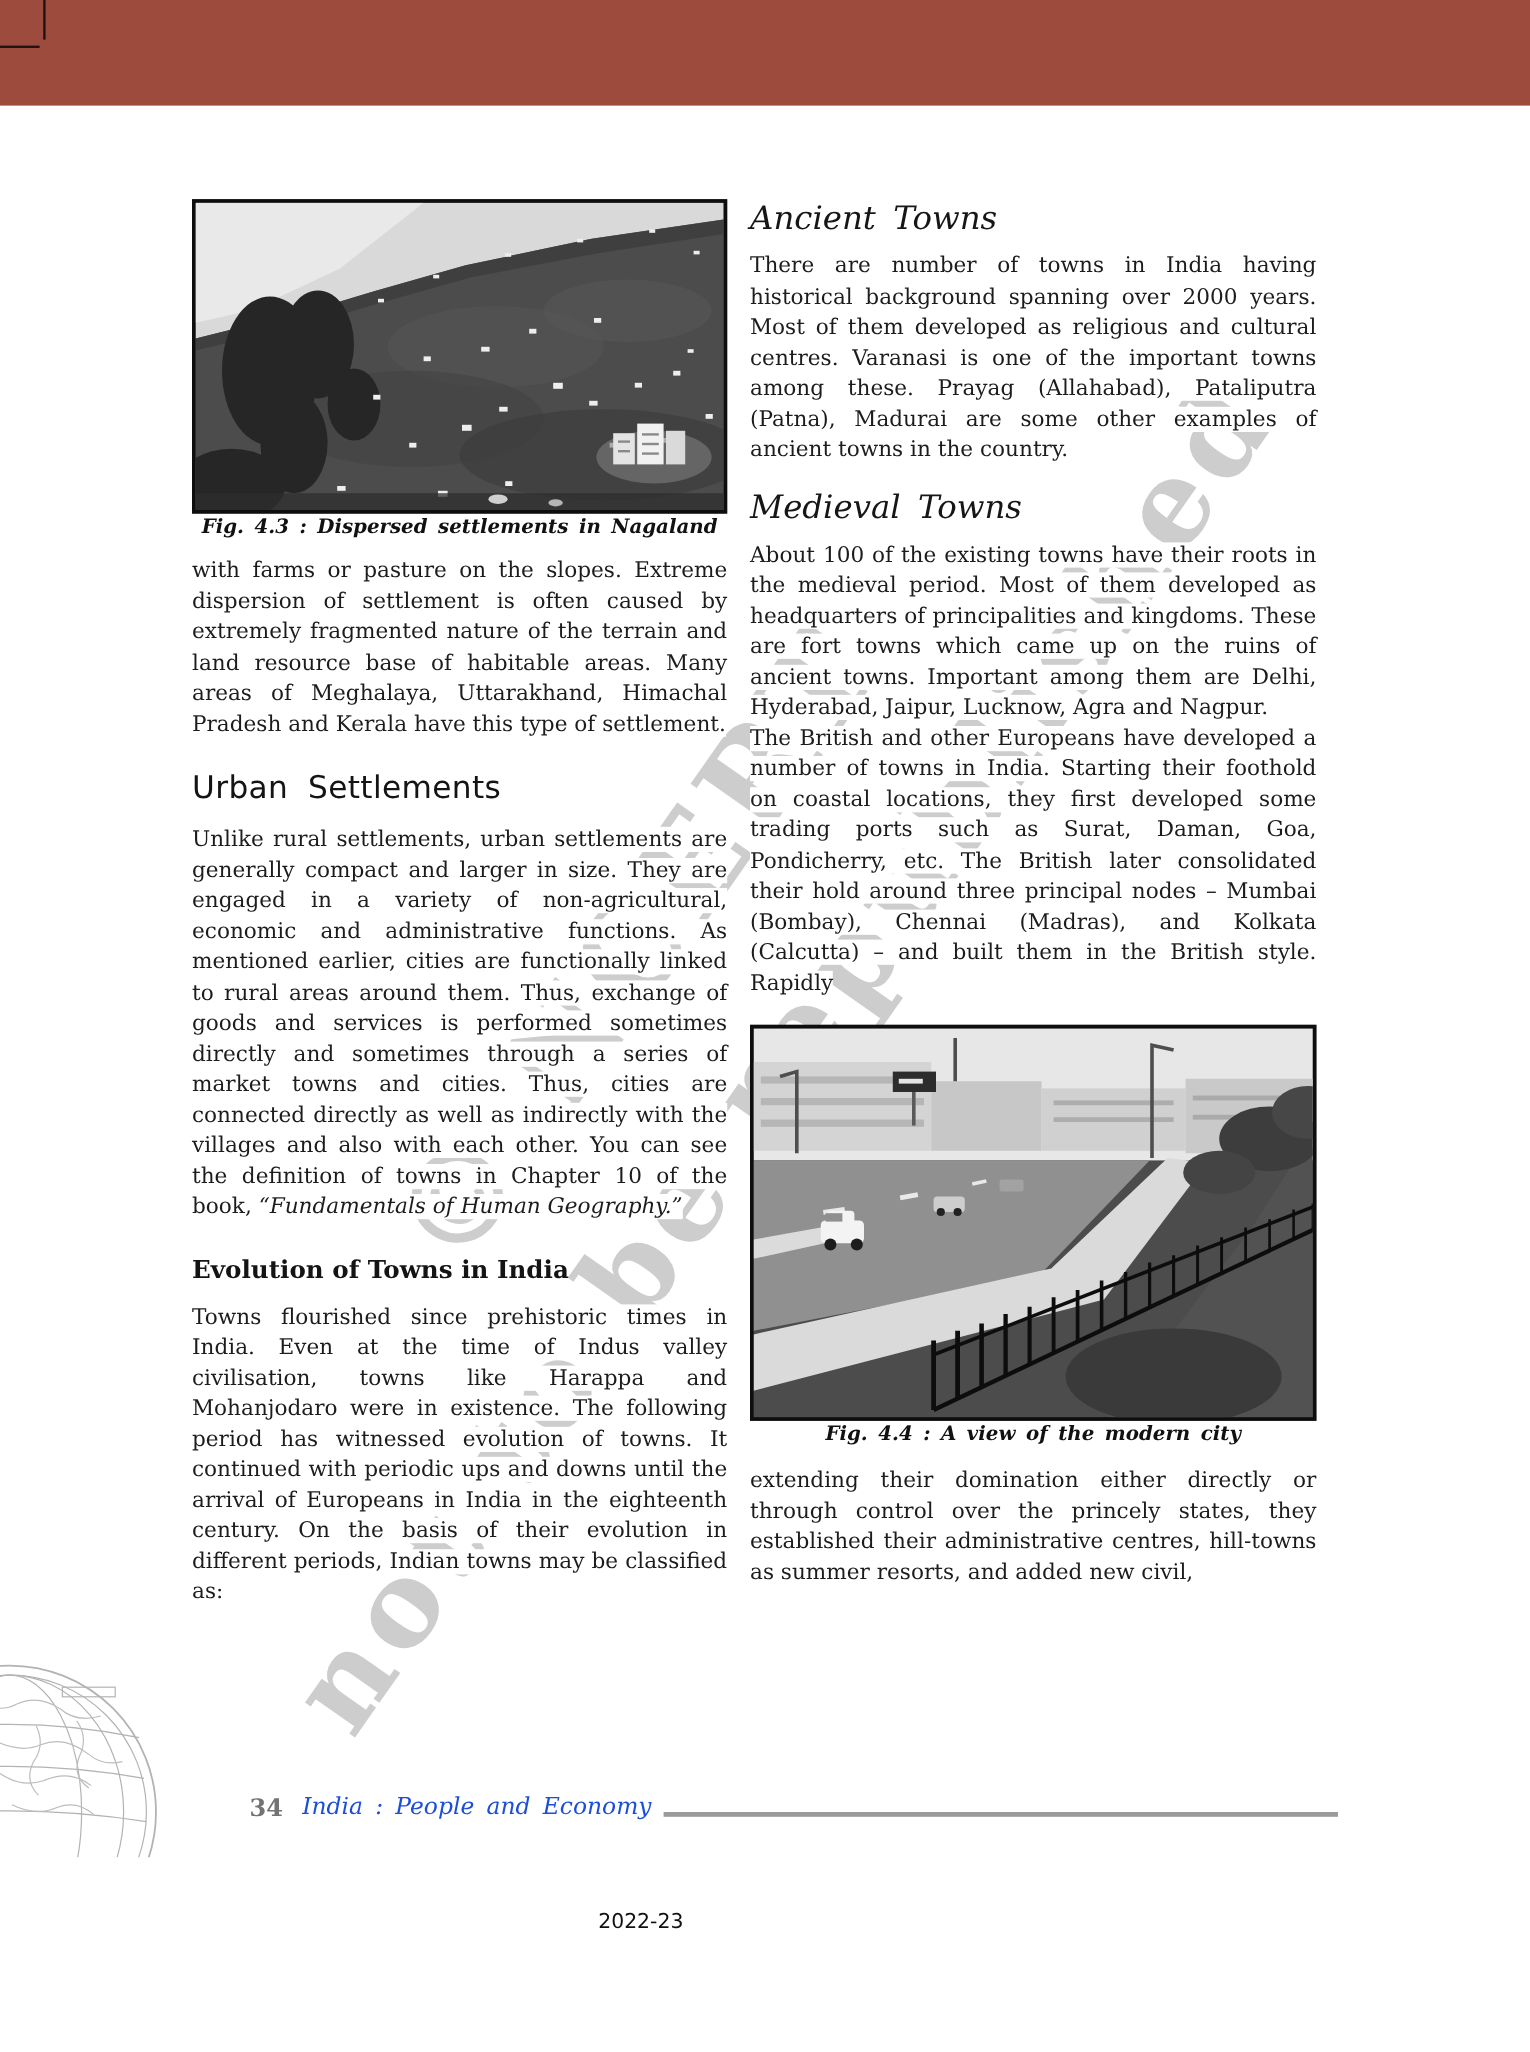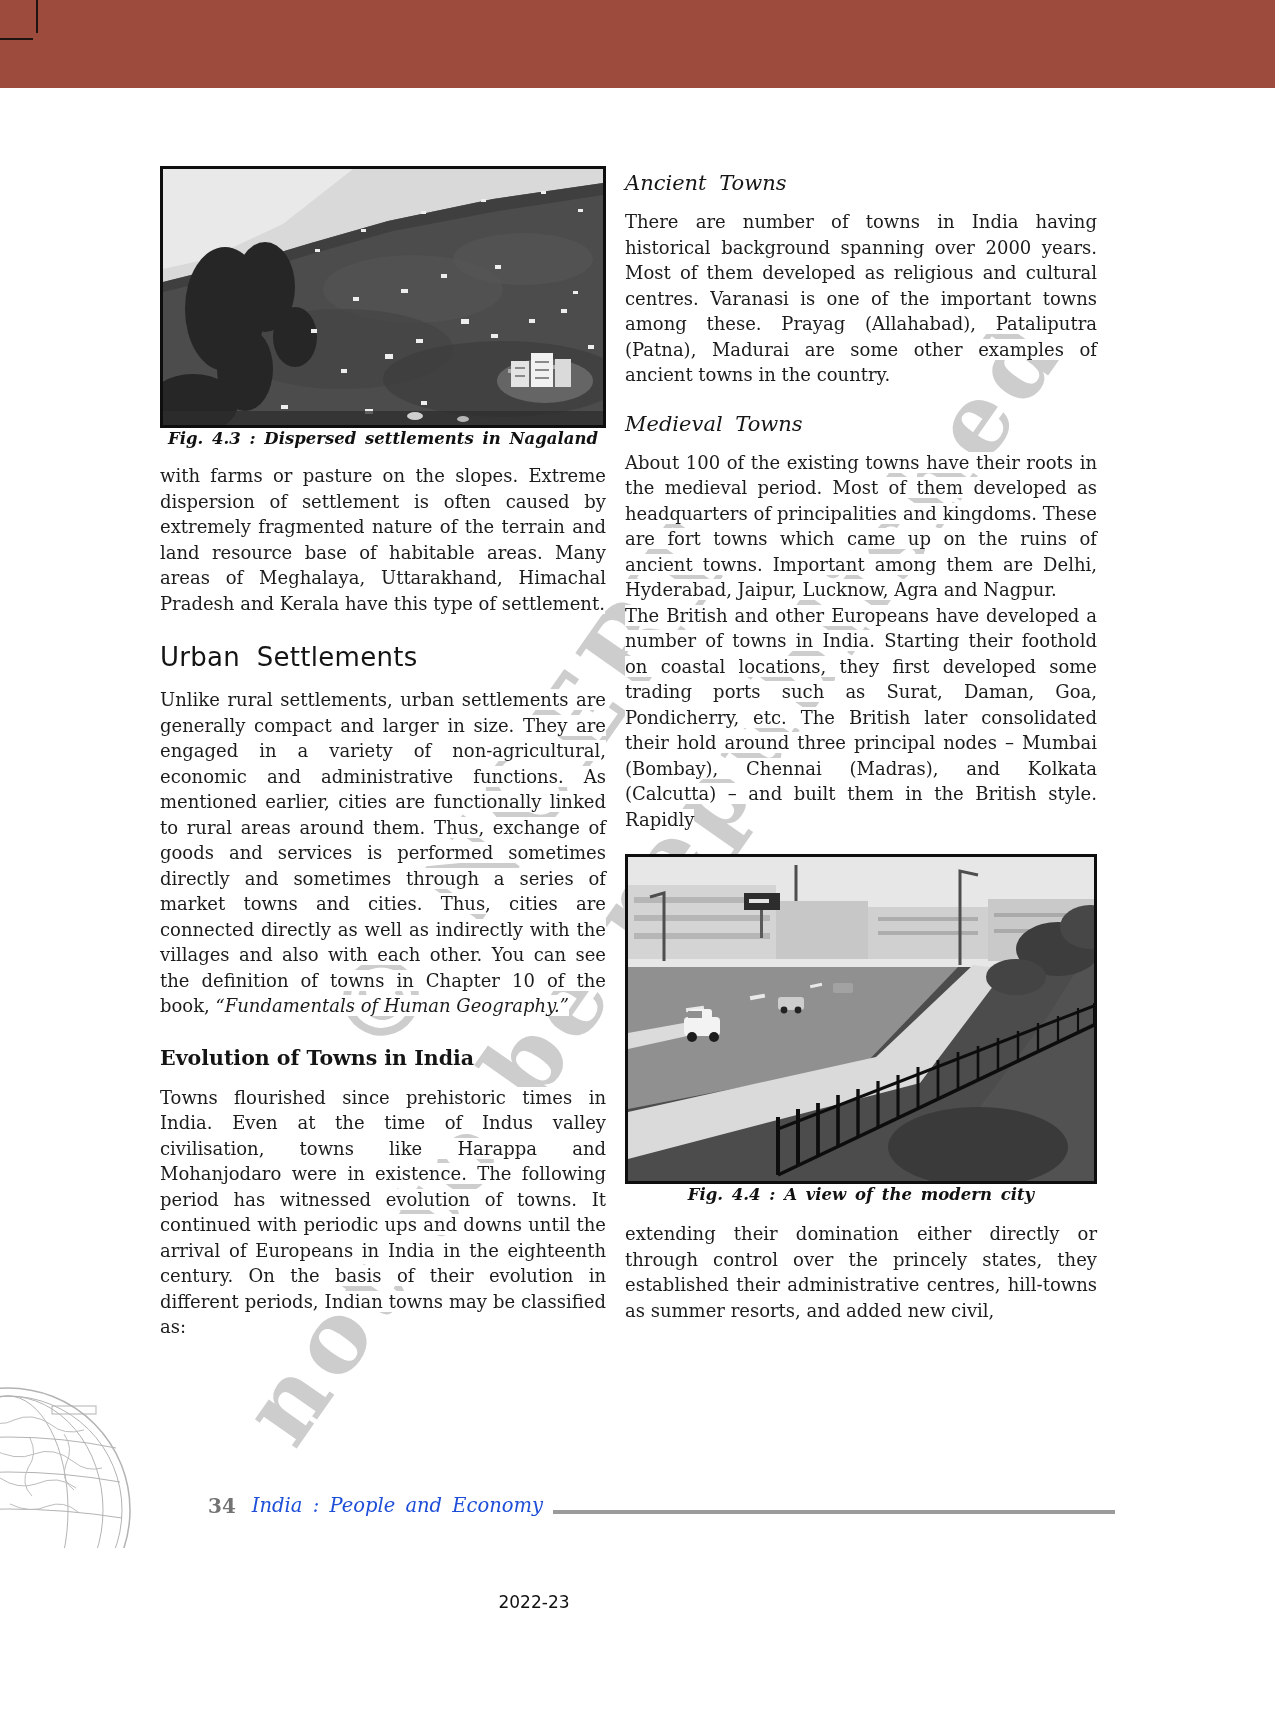--- a/index.html
+++ b/index.html
@@ -48,21 +48,21 @@
     font-family:"DejaVu Sans","Liberation Sans",sans-serif;
     font-weight:normal; font-size:26px; line-height:30px;
     letter-spacing:0.3px; word-spacing:8px; color:#141414;
     margin-top:26px; margin-bottom:15px; text-align:left;
   }
   .h-serif-bold {
     font-weight:bold; font-size:20.5px; line-height:26px;
     color:#141414; margin-top:26px; margin-bottom:14px; text-align:left;
   }
   .h-italic {
-    font-style:italic; font-size:21px; line-height:26px;
+    font-style:italic; font-size:27px; line-height:26px;
     word-spacing:6px; color:#161616; margin-bottom:13px; margin-top:23px; text-align:left;
   }
   .h-italic.first { margin-top:0; }
 
   .mt14 { margin-top:14px; }
   .mt16 { margin-top:16px; }
   .mt22 { margin-top:22px; }
   .bullets { text-indent:58px; margin-top:2px; }
 
   

